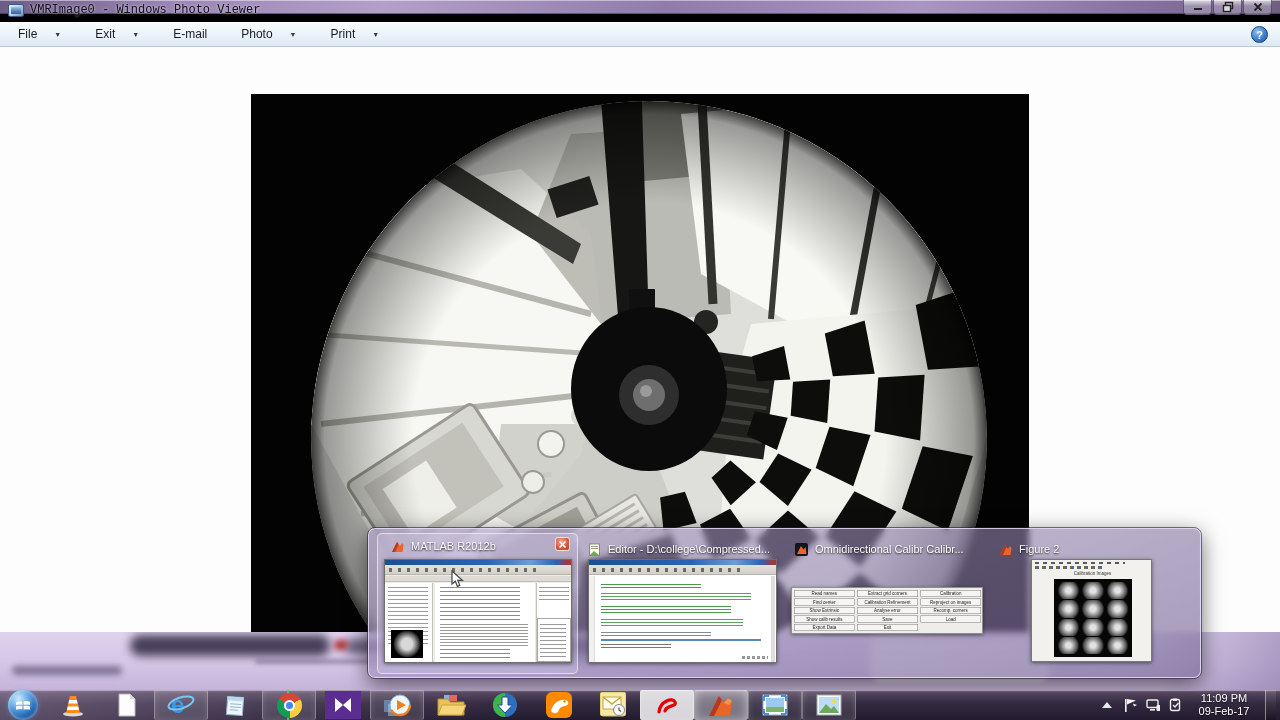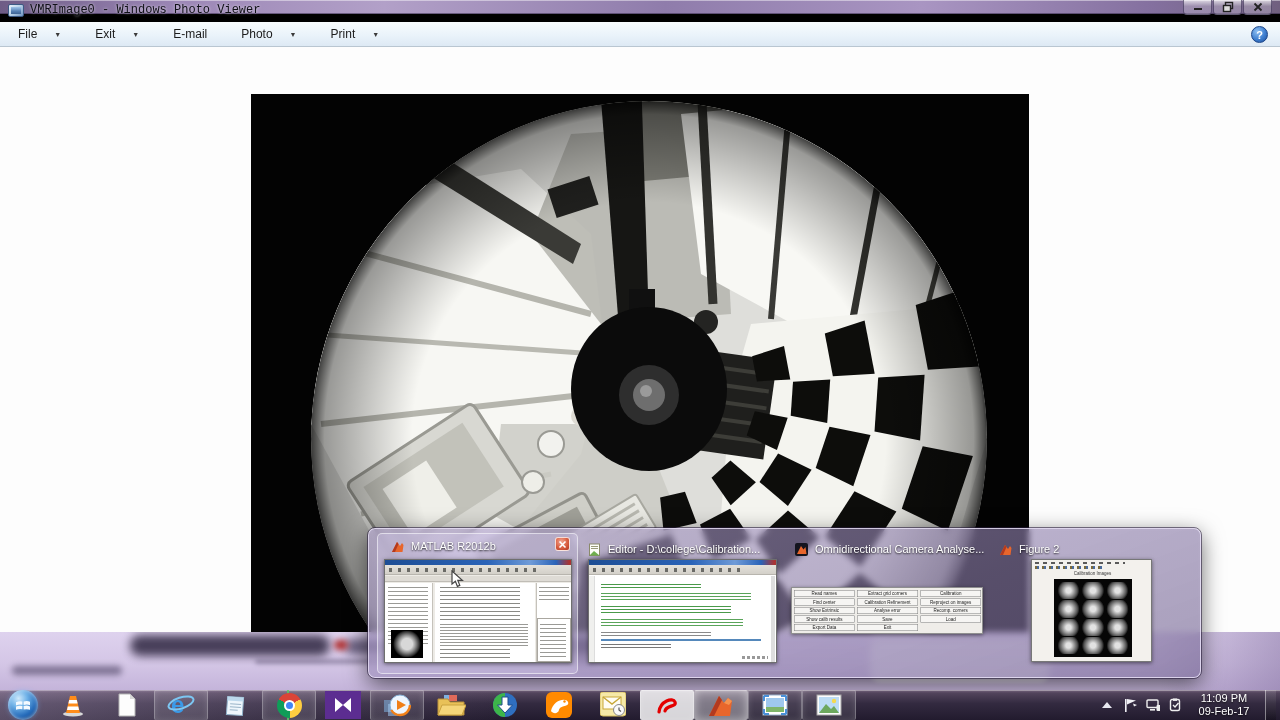--- a/index.html
+++ b/index.html
@@ -312,21 +312,21 @@
       </svg>
     </div>
 
     <div class="pg-title" style="left:219px; top:12px;">
       <svg width="13" height="13">
           <rect x="1.5" y="1" width="10" height="11.5" fill="#fdfdf8" stroke="#8a8a6a"></rect>
           <polygon points="1.5,12.5 6,8 11.5,12.5" fill="#6fae4e"></polygon>
           <rect x="3" y="3" width="7" height="1" fill="#9a9a7a"></rect>
           <rect x="3" y="5" width="7" height="1" fill="#9a9a7a"></rect>
         </svg>
-      <span>Editor - D:\college\Calibration...</span>
+      <span>Editor - D:\college\Compressed...</span>
     </div>
     <div class="mini-win" style="left:219px; top:30px; width:189px; height:104px; background:#fff;">
       <div class="mini-tb"></div>
       <div class="mini-tools"></div>
       <div class="tl" style="left:0;top:16px;width:6px;bottom:0;background:#f0f0ee;border-right:1px solid #ddd"></div>
       <div class="tl" style="left:12px;top:24px;width:100px;height:4px;background:repeating-linear-gradient(180deg,#4a9a4a 0 1px,transparent 1px 3px)"></div>
       <div class="tl" style="left:12px;top:33px;width:150px;height:9px;background:repeating-linear-gradient(180deg,#5aa45a 0 1px,transparent 1px 3px)"></div>
       <div class="tl" style="left:12px;top:46px;width:130px;height:9px;background:repeating-linear-gradient(180deg,#4a9a4a 0 1px,transparent 1px 3px)"></div>
       <div class="tl" style="left:12px;top:59px;width:142px;height:9px;background:repeating-linear-gradient(180deg,#5aa45a 0 1px,transparent 1px 3px)"></div>
       <div class="tl" style="left:12px;top:72px;width:110px;height:4px;background:repeating-linear-gradient(180deg,#8a8a8a 0 1px,transparent 1px 3px)"></div>
@@ -334,21 +334,21 @@
       <div class="tl" style="left:12px;top:84px;width:70px;height:6px;background:repeating-linear-gradient(180deg,#777 0 1px,transparent 1px 3px)"></div>
       <div class="tl" style="right:1px;top:16px;width:4px;bottom:0;background:#dedede"></div>
       <div class="tl" style="right:8px;bottom:3px;width:26px;height:3px;background:repeating-linear-gradient(90deg,#999 0 3px,transparent 3px 5px)"></div>
     </div>
 
     <div class="pg-title" style="left:426px; top:12px;">
       <svg width="13" height="13">
           <rect width="13" height="13" rx="2" fill="#14141e"></rect>
           <polygon points="2,11 6,3 8.5,6.5 10.5,4 11.5,11" fill="#e8662c"></polygon>
         </svg>
-      <span>Omnidirectional Camera Analyse...</span>
+      <span>Omnidirectional Calibr Calibr...</span>
     </div>
     <div class="gui-outer" style="left:422px; top:58px; width:192px; height:47px;">
       <div class="gui-scale">
         <div class="gui-btn">Read names</div>
         <div class="gui-btn">Extract grid corners</div>
         <div class="gui-btn">Calibration</div>
         <div class="gui-btn">Find center</div>
         <div class="gui-btn">Calibration Refinement</div>
         <div class="gui-btn">Reproject on images</div>
         <div class="gui-btn">Show Extrinsic</div>

